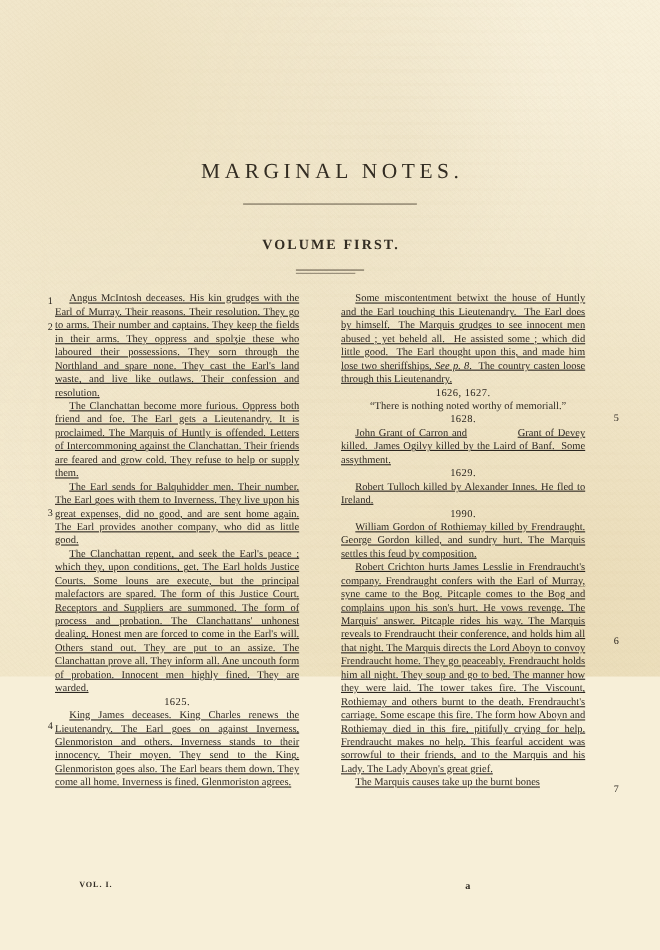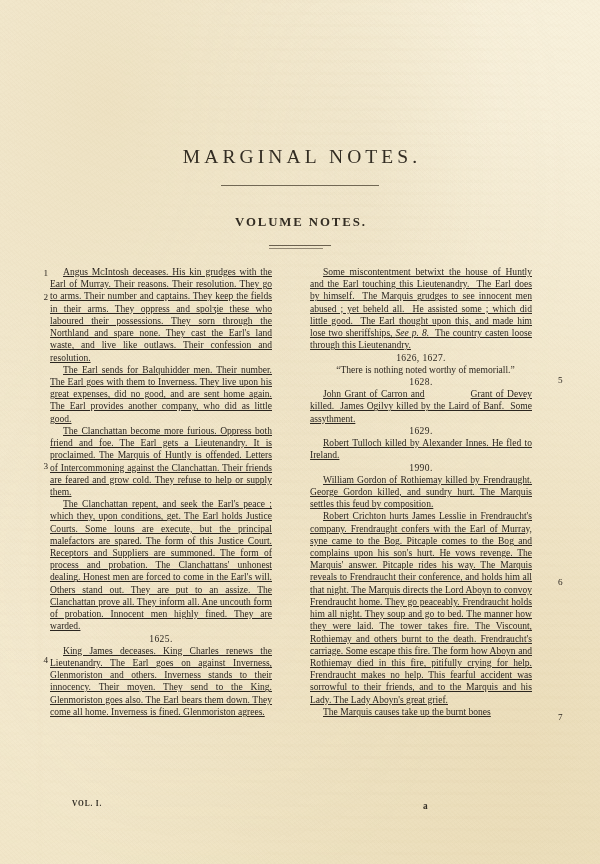--- a/index.html
+++ b/index.html
@@ -12,21 +12,21 @@
     overflow: hidden;
     background: #f7efd8;
     font-family: "Liberation Serif", "DejaVu Serif", serif;
     color: #2e2a22;
   }
 
   
   #page {
     position: relative;
     width: 600px;
-    height: 864px;
+    height: 615px;
     background:
       radial-gradient(ellipse at 18% 12%, rgba(226,208,166,0.45) 0%, rgba(226,208,166,0) 55%),
       radial-gradient(ellipse at 88% 86%, rgba(224,205,160,0.40) 0%, rgba(224,205,160,0) 60%),
       linear-gradient(178deg, #f8f1dc 0%, #f6eed7 38%, #f4ead0 72%, #f1e6c8 100%);
   }
   
   #showthrough {
     position: absolute;
     inset: 0;
     pointer-events: none;
@@ -179,33 +179,33 @@
 <body>
 
 <div id="page">
 
   <div id="showthrough"></div>
   <div id="grain"></div>
 
   <div id="headings">
     <div class="main-title">MARGINAL NOTES.</div>
     <div class="rule-wide"></div>
-    <div class="sub-title">VOLUME NOTES.</div>
+    <div class="sub-title">VOLUME FIRST.</div>
     <div class="rule-double">
       <div class="r1"></div>
       <div class="r2"></div>
     </div>
   </div>
 
   <div id="columns">
 
     <div class="column" id="col-left">
       <p class="para">Angus MᴄIntosh deceases.  His kin grudges with the Earl of Murray.  Their reasons.  Their resolution.  They go to arms.  Their number and captains.  They keep the fields in their arms.  They oppress and spolʒie these who laboured their possessions.  They sorn through the Northland and spare none.  They cast the Earl's land waste, and live like outlaws.  Their confession and resolution.</p>
+      <p class="para">The Clanchattan become more furious.  Oppress both friend and foe.  The Earl gets a Lieutenandry.  It is proclaimed.  The Marquis of Huntly is offended.  Letters of Intercommoning against the Clanchattan.  Their friends are feared and grow cold.  They refuse to help or supply them.</p>
       <p class="para">The Earl sends for Balquhidder men.  Their number.  The Earl goes with them to Inverness.  They live upon his great expenses, did no good, and are sent home again.  The Earl provides another company, who did as little good.</p>
-      <p class="para">The Clanchattan become more furious.  Oppress both friend and foe.  The Earl gets a Lieutenandry.  It is proclaimed.  The Marquis of Huntly is offended.  Letters of Intercommoning against the Clanchattan.  Their friends are feared and grow cold.  They refuse to help or supply them.</p>
       <p class="para">The Clanchattan repent, and seek the Earl's peace ; which they, upon conditions, get.  The Earl holds Justice Courts.  Some louns are execute, but the principal malefactors are spared.  The form of this Justice Court.  Receptors and Suppliers are summoned.  The form of process and probation.  The Clanchattans' unhonest dealing.  Honest men are forced to come in the Earl's will.  Others stand out.  They are put to an assize.  The Clanchattan prove all.  They inform all.  Ane uncouth form of probation.  Innocent men highly fined.  They are warded.</p>
       <div class="year">1625.</div>
       <p class="para">King James deceases.  King Charles renews the Lieutenandry.  The Earl goes on against Inverness, Glenmoriston and others.  Inverness stands to their innocency.  Their moyen.  They send to the King.  Glenmoriston goes also.  The Earl bears them down.  They come all home.  Inverness is fined.  Glenmoriston agrees.</p>
     </div>
 
     <div class="column" id="col-right">
       <p class="para"><span>Some miscontentment betwixt the house of Huntly and the Earl touching this Lieutenandry.&nbsp; The Earl does by himself.&nbsp; The Marquis grudges to see innocent men abused ; yet beheld all.&nbsp; He assisted some ; which did little good.&nbsp; The Earl thought upon this, and made him lose two sheriffships, </span><i>See p. 8.</i><span>&nbsp; The country casten loose through this Lieutenandry.</span></p>
       <div class="year">1626, 1627.</div>
       <p class="quoteline">“There is nothing noted worthy of memoriall.”</p>
       <div class="year">1628.</div>

